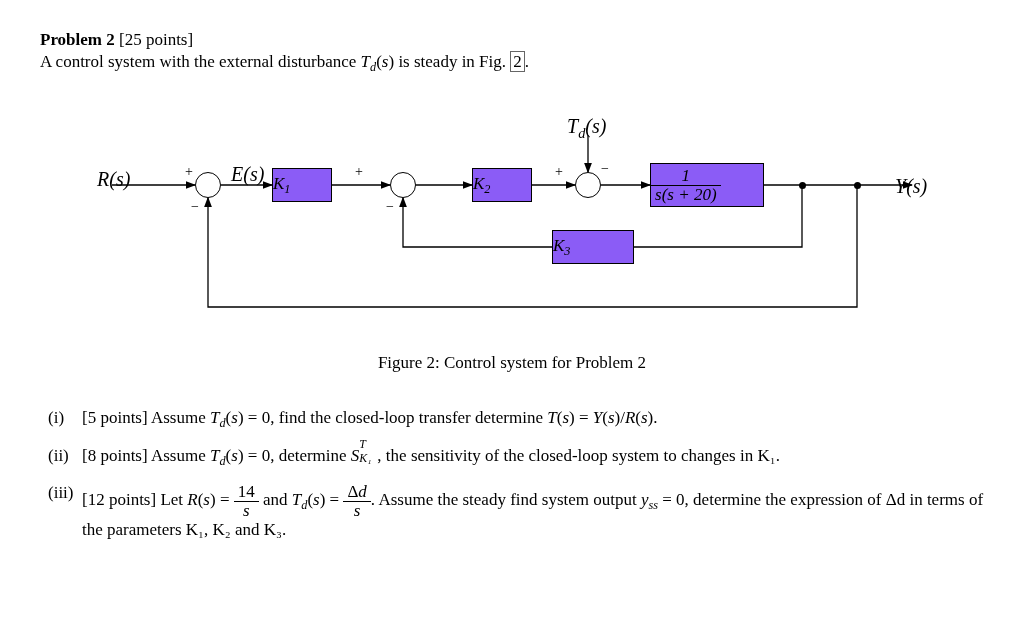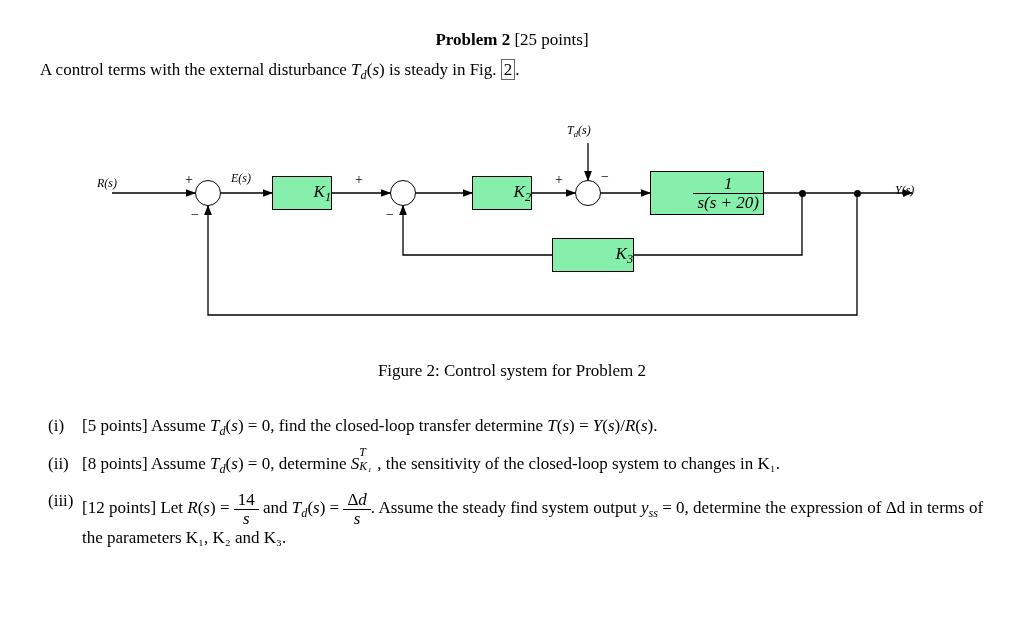--- a/index.html
+++ b/index.html
@@ -6,57 +6,56 @@
       font-family: "Times New Roman", serif;
       font-size: 17px;
       margin: 0;
       padding: 30px 40px;
       width: 1024px;
       box-sizing: border-box;
       background: #fff;
       color: #000;
     }
     .header-line {
-      margin-bottom: 10px;
-      text-align: center;
+      margin-bottom: 2px;
     }
     .prob-title { font-weight: bold; }
     .diagram-wrap {
       width: 830px;
       height: 220px;
       margin: 40px auto 10px;
       position: relative;
     }
     .node {
       position: absolute;
       box-sizing: border-box;
     }
     .sumcirc {
       width: 26px; height: 26px;
       border: 1.3px solid #000;
       border-radius: 50%;
       background: #fff;
     }
     .block {
       border: 1.3px solid #000;
-      background: #86efac;
+      background: #8b5cf6;
       display: flex;
       align-items: center;
-      justify-content: flex-end;
+      justify-content: flex-start;
       font-style: italic;
     }
     .dot {
       width: 7px; height: 7px;
       background: #000;
       border-radius: 50%;
     }
     .lbl {
       position: absolute;
       font-style: italic;
-      font-size: 12px;
+      font-size: 20px;
       white-space: nowrap;
     }
     .sign {
       position: absolute;
       font-size: 14px;
     }
     .frac {
       display: inline-block;
       text-align: center;
       vertical-align: middle;
@@ -92,21 +91,21 @@
     sub, .sub { font-size: 0.72em; vertical-align: sub; font-style: italic; }
   </style>
 </head>
 <body>
 
 <div class="header-line">
   <span class="prob-title">Problem 2</span>
   <span>[25 points]</span>
 </div>
 <div>
-  <span>A control terms with the external disturbance </span><span style="font-style:italic">T<sub>d</sub></span>(<span style="font-style:italic">s</span>)<span> is steady in Fig. </span><span class="figbox">2</span><span>.</span>
+  <span>A control system with the external disturbance </span><span style="font-style:italic">T<sub>d</sub></span>(<span style="font-style:italic">s</span>)<span> is steady in Fig. </span><span class="figbox">2</span><span>.</span>
 </div>
 
 <div class="diagram-wrap">
   <svg class="wires">
     <defs>
       <marker id="ah" markerWidth="8" markerHeight="8" refX="7" refY="3" orient="auto">
         <path d="M0,0 L8,3 L0,6 Z" fill="#000"></path>
       </marker>
     </defs>
 

